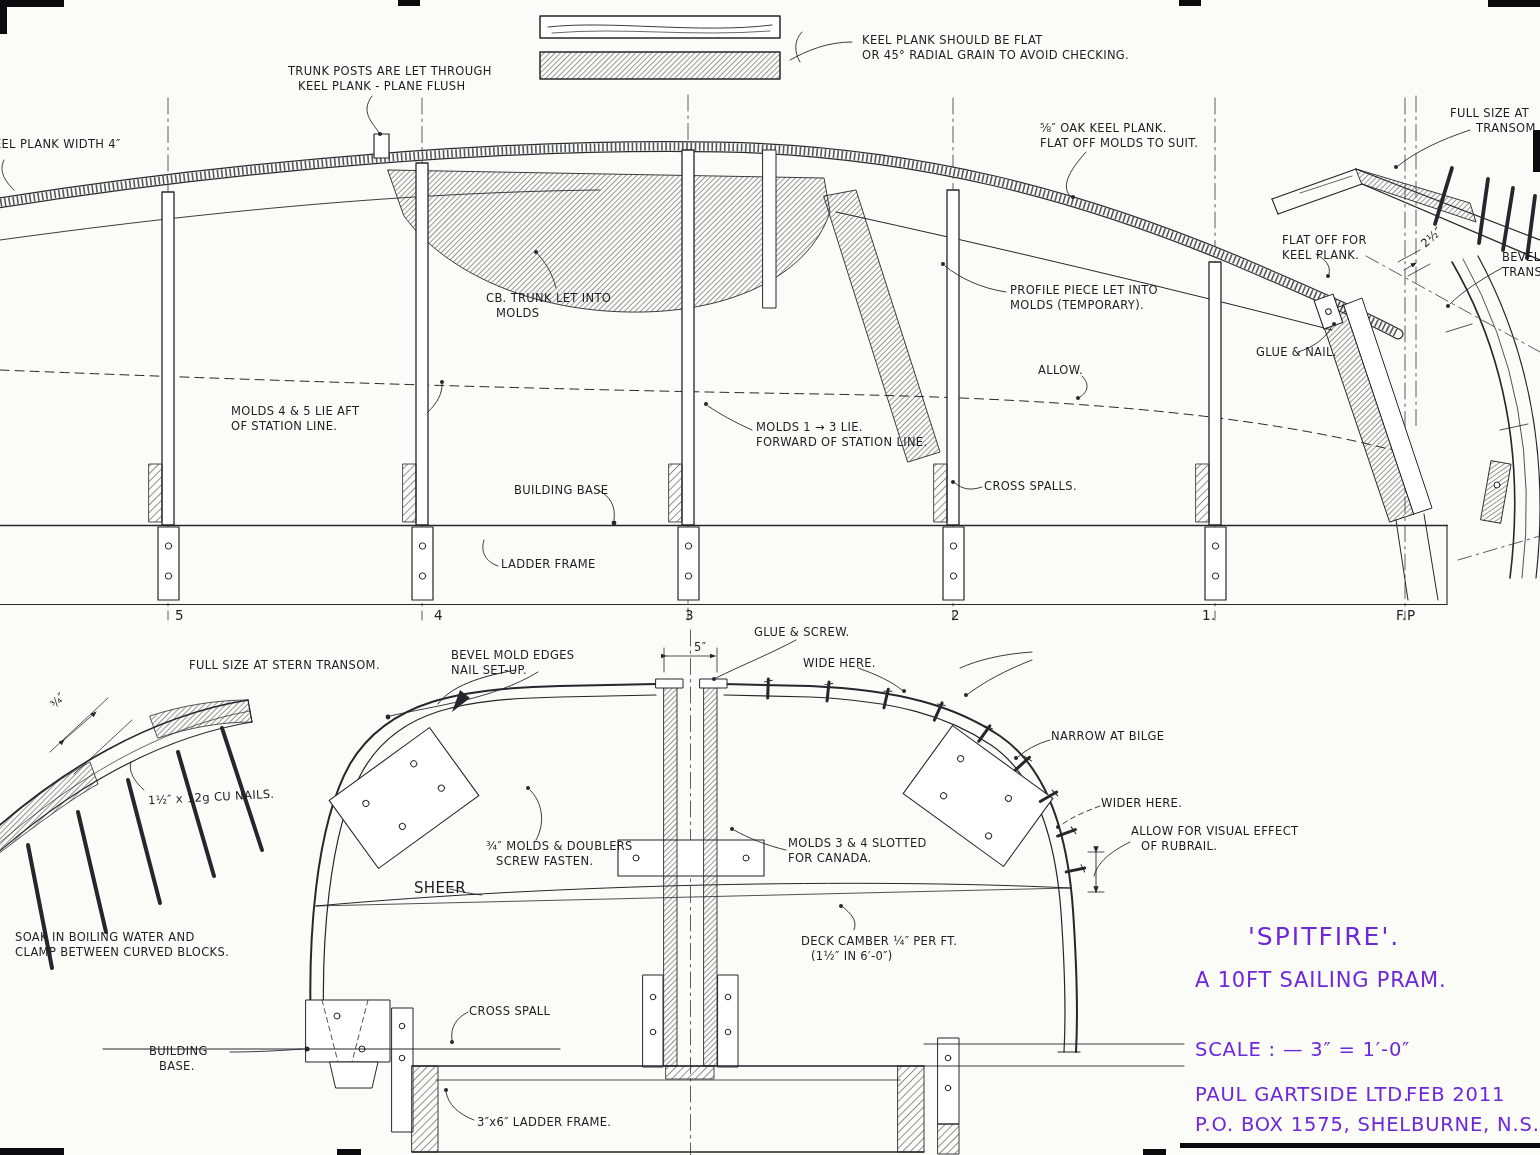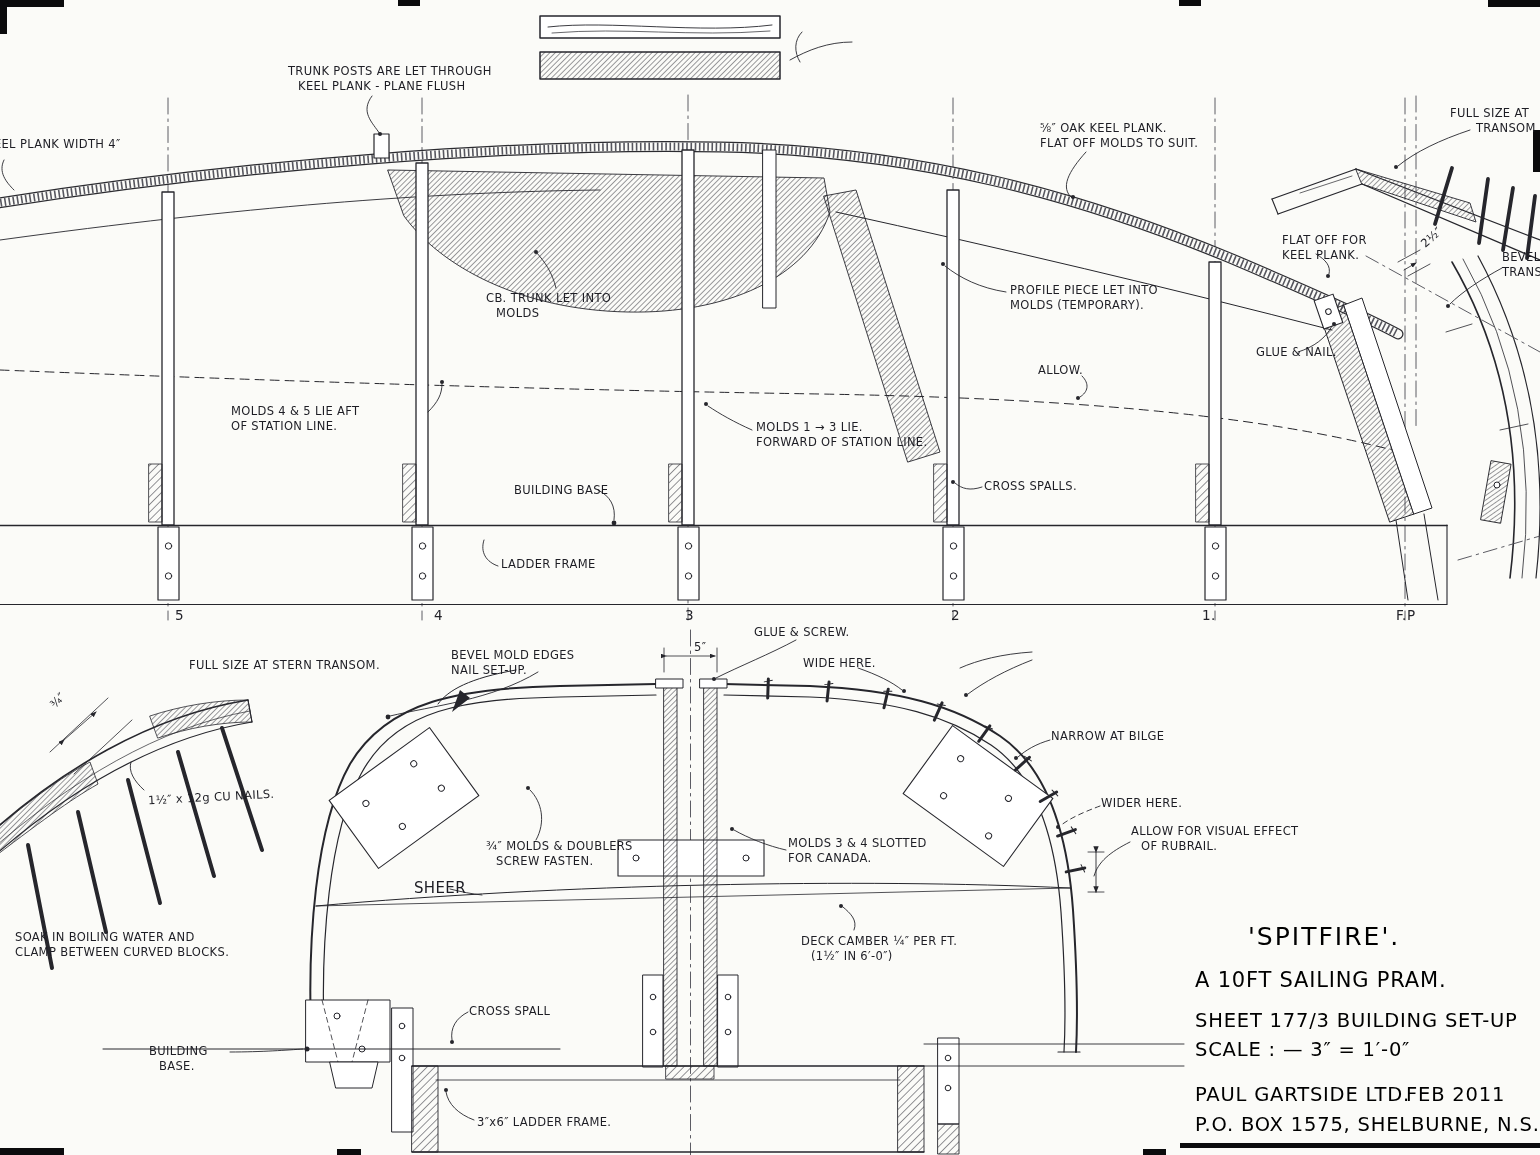--- a/index.html
+++ b/index.html
@@ -6,21 +6,21 @@
   .page{position:relative;width:1540px;height:1155px;background:#fbfbf8;overflow:hidden;
         font-family:"DejaVu Sans",sans-serif;color:#1c1c22}
   .art{position:absolute;left:0;top:0}
   .note{position:absolute;font-size:11.5px;line-height:1.32;letter-spacing:.35px;
         color:#1d1d24;white-space:nowrap;font-weight:500}
   .note span{display:block}
   .in1{padding-left:10px}
   .in2{padding-left:26px}
   .sm{font-size:15px}
   .station{position:absolute;font-size:13.5px;color:#23232a;letter-spacing:.5px}
-  .tb{position:absolute;color:#000000;letter-spacing:.8px;white-space:nowrap}
+  .tb{position:absolute;color:#6d28d9;letter-spacing:.8px;white-space:nowrap}
   .tb1{font-size:25px;letter-spacing:2px}
   .tb2{font-size:21px}
   .tb3{font-size:19.5px}
   .crop{position:absolute;background:#0b0b0d}
 </style>
 </head>
 <body>
 
 <div class="page">
 
@@ -360,20 +360,24 @@
 <div class="crop" style="left:0;top:0;width:7px;height:34px"></div>
 <div class="crop" style="left:398px;top:0;width:22px;height:6px"></div>
 <div class="crop" style="left:1179px;top:0;width:22px;height:6px"></div>
 <div class="crop" style="left:1488px;top:0;width:52px;height:7px"></div>
 <div class="crop" style="left:1533px;top:130px;width:7px;height:42px"></div>
 <div class="crop" style="left:0;top:1148px;width:64px;height:7px"></div>
 <div class="crop" style="left:337px;top:1149px;width:24px;height:6px"></div>
 <div class="crop" style="left:1143px;top:1149px;width:23px;height:6px"></div>
 <div class="crop" style="left:1180px;top:1143px;width:360px;height:5px"></div>
 
+<div class="note" style="left:862px;top:33px">
+  <span>KEEL PLANK  SHOULD BE FLAT</span>
+  <span>OR 45° RADIAL GRAIN TO AVOID CHECKING.</span>
+</div>
 <div class="note" style="left:288px;top:64px">
   <span>TRUNK POSTS ARE LET THROUGH</span>
   <span class="in1">KEEL PLANK - PLANE FLUSH</span>
 </div>
 <div class="note" style="left:-14px;top:137px">
   <span>KEEL PLANK WIDTH 4″</span>
 </div>
 <div class="note" style="left:1040px;top:121px">
   <span>⅝″ OAK KEEL PLANK.</span>
   <span>FLAT OFF MOLDS TO SUIT.</span>
@@ -494,23 +498,20 @@
 <div class="note" style="left:477px;top:1115px">
   <span>3″x6″ LADDER FRAME.</span>
 </div>
 
 <div class="tb tb1" style="left:1248px;top:922px">
   <span>'SPITFIRE'.</span>
 </div>
 <div class="tb tb2" style="left:1195px;top:968px">
   <span>A 10FT SAILING PRAM.</span>
 </div>
-<div class="tb tb3" style="left:1195px;top:1009px">
-  <span>SHEET 177/3 BUILDING SET-UP</span>
-</div>
 <div class="tb tb3" style="left:1195px;top:1038px">
   <span>SCALE : —  3″ = 1′-0″</span>
 </div>
 <div class="tb tb3" style="left:1195px;top:1083px">
   <span>PAUL GARTSIDE LTD.</span>
 </div>
 <div class="tb tb3" style="left:1406px;top:1083px">
   <span>FEB 2011</span>
 </div>
 <div class="tb tb3" style="left:1195px;top:1113px">

